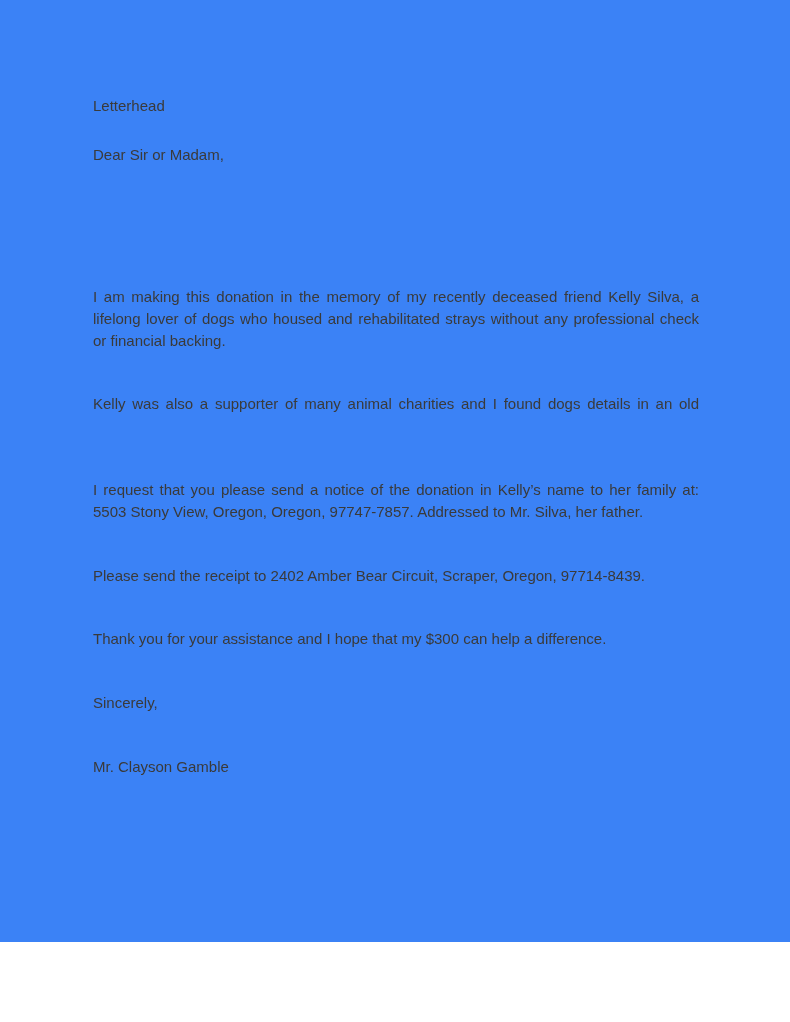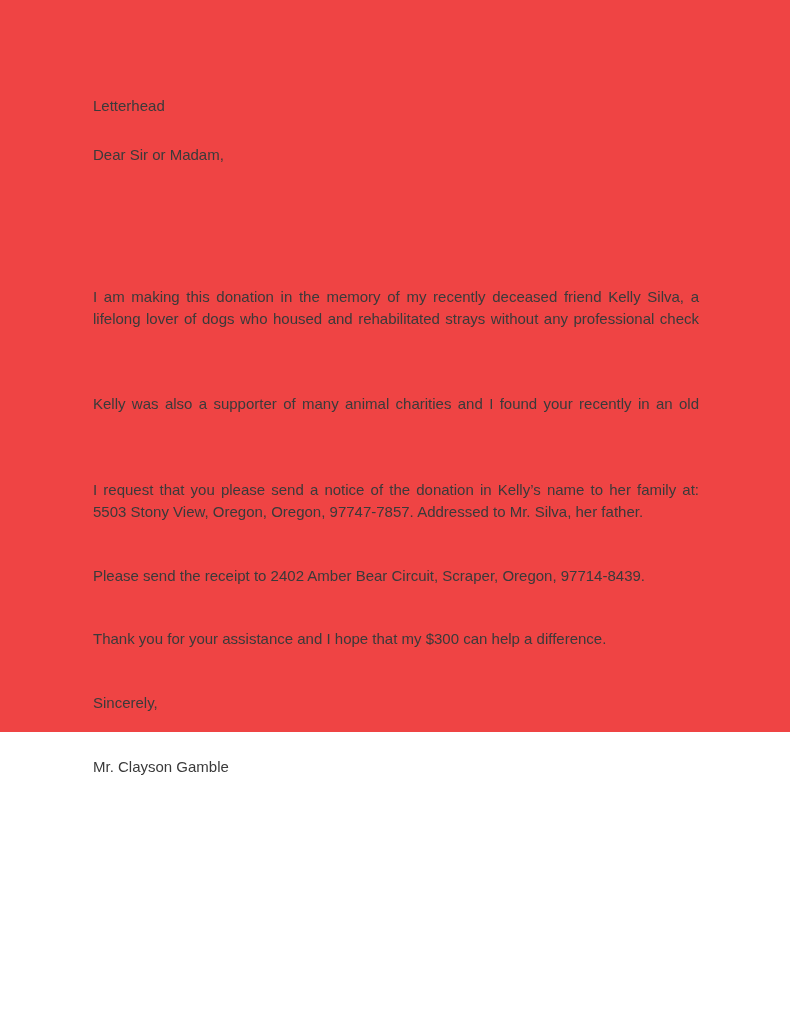--- a/index.html
+++ b/index.html
@@ -14,22 +14,22 @@
       overflow: hidden;
       font-family: "Liberation Sans", sans-serif;
       color: #3a3a3a;
       font-size: 15px;
       line-height: 22px;
     }
     .page {
       position: absolute;
       left: 0; top: 0;
       width: 790px;
-      height: 732px;
-      background: #ef4444;
+      height: 942px;
+      background: #3b82f6;
     }
     .line {
       position: absolute;
       left: 93px;
       width: 606px;
       margin: 0;
       text-align: justify;
       text-align-last: left;
       white-space: normal;
     }
@@ -53,24 +53,25 @@
   </p>
 
   <p class="line" style="top:144px;">
     <span class="last-line">Dear Sir or Madam,</span>
   </p>
 
 
   <p class="line" style="top:286px;">
     <span class="justify-line">I am making this donation in the memory of my recently deceased friend Kelly Silva, a</span>
     <span class="justify-line">lifelong lover of dogs who housed and rehabilitated strays without any professional check</span>
+    <span class="last-line">or financial backing.</span>
   </p>
 
   <p class="line" style="top:393px;">
-    <span class="justify-line">Kelly was also a supporter of many animal charities and I found your recently in an old</span>
+    <span class="justify-line">Kelly was also a supporter of many animal charities and I found dogs details in an old</span>
   </p>
 
   <p class="line" style="top:479px;">
     <span class="justify-line">I request that you please send a notice of the donation in Kelly’s name to her family at:</span>
     <span class="last-line">5503 Stony View, Oregon, Oregon, 97747-7857. Addressed to Mr. Silva, her father.</span>
   </p>
 
   <p class="line" style="top:565px;">
     <span class="last-line">Please send the receipt to 2402 Amber Bear Circuit, Scraper, Oregon, 97714-8439.</span>
   </p>

